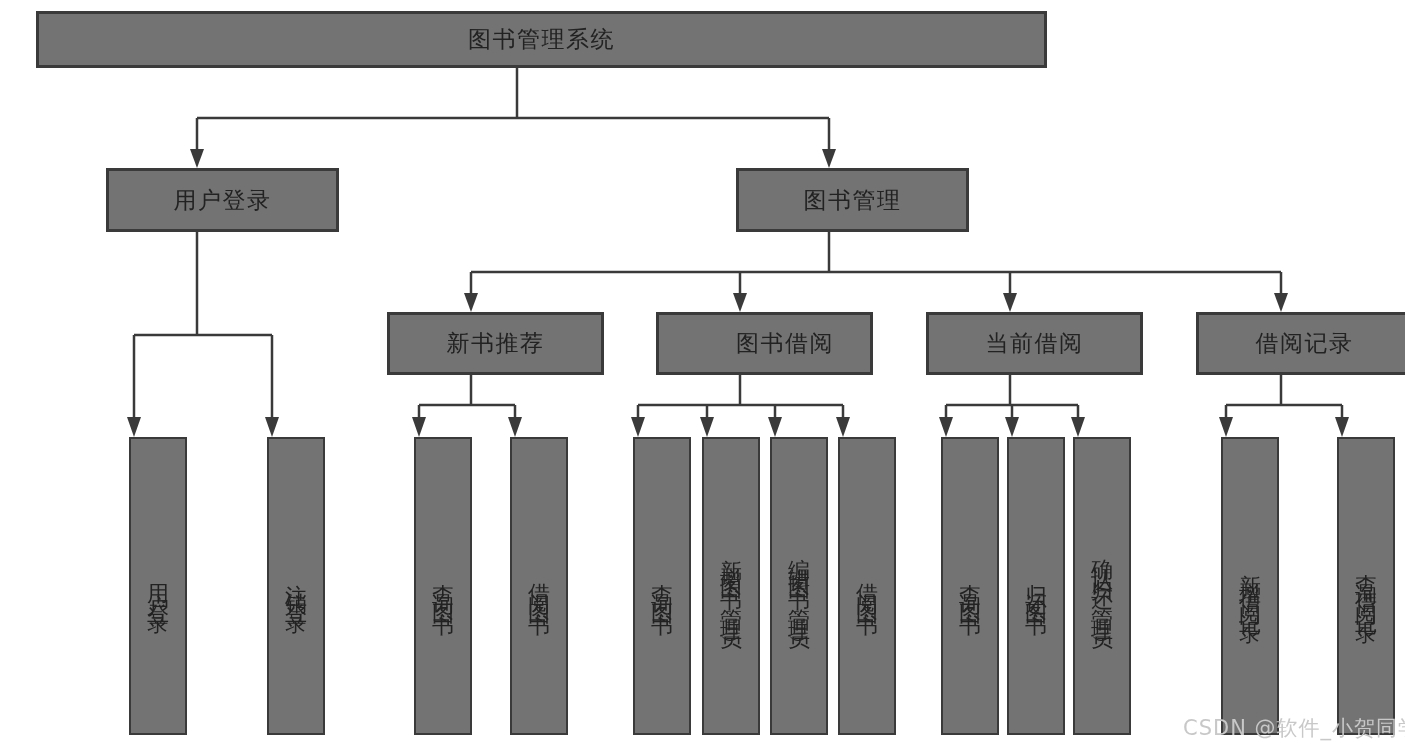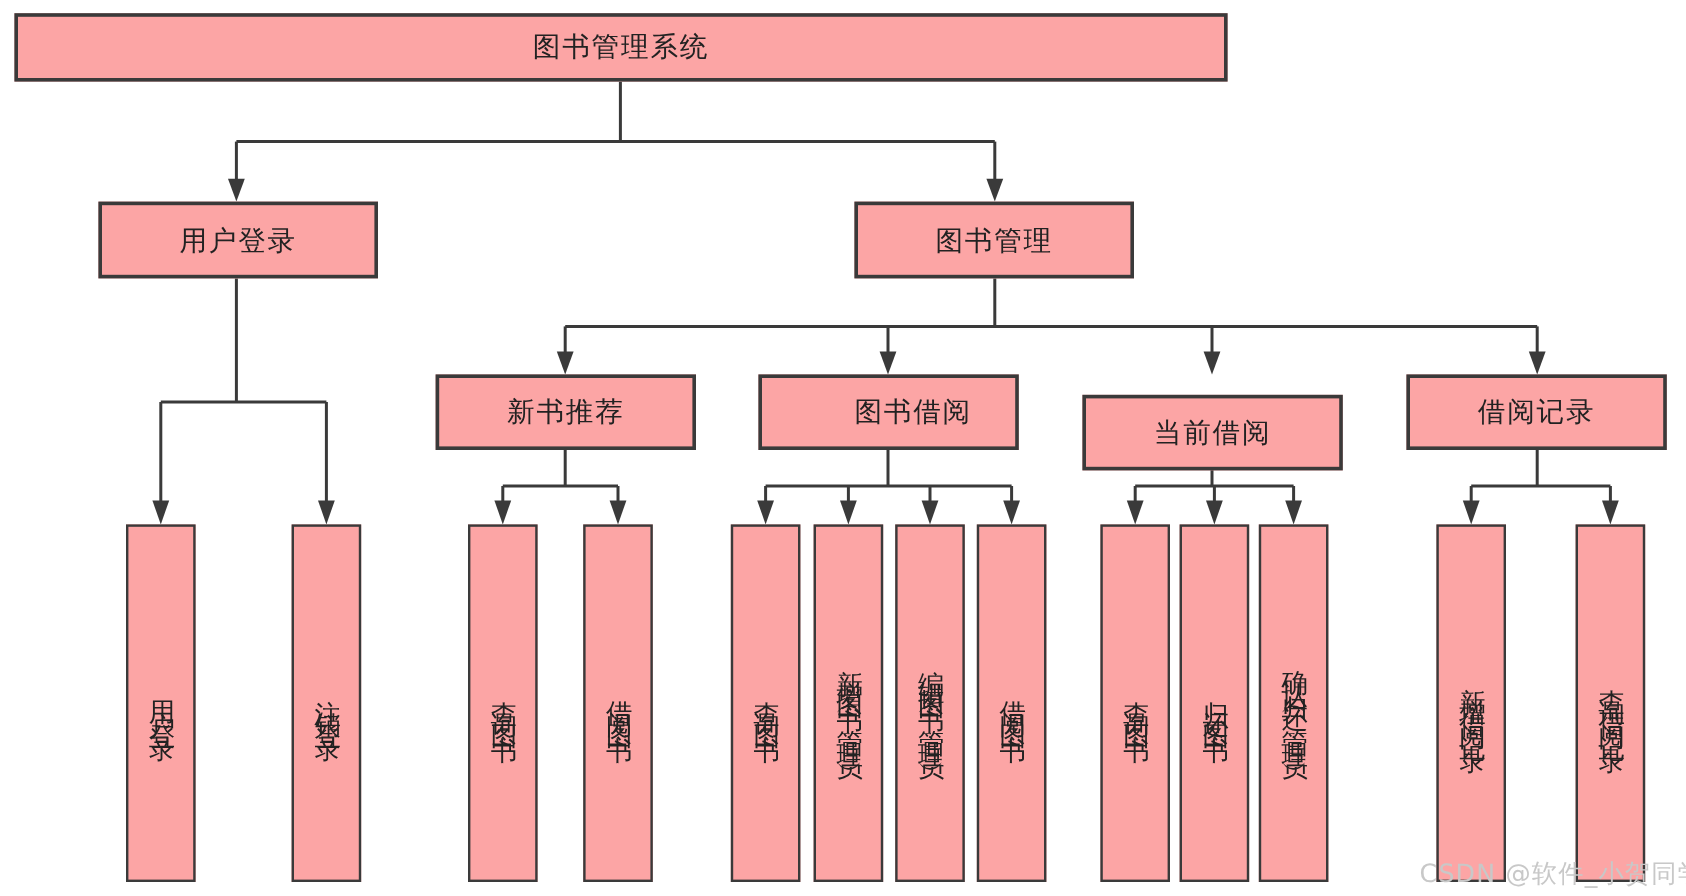--- a/index.html
+++ b/index.html
@@ -15,26 +15,27 @@
   }
   svg.wires {
     position: absolute; left: 0; top: 0; z-index: 0;
     color: var(--color-line, #3a3a3a);
   }
   svg.wires path { stroke: currentColor; stroke-width: 2.5; fill: none; }
   svg.wires polygon { fill: currentColor; stroke: none; }
   .box {
     position: absolute; z-index: 1;
     box-sizing: border-box;
-    background: #fca5a5;
+    background: #737373;
     border: 3px solid var(--color-line, #3a3a3a);
     display: flex; align-items: center; justify-content: center;
     color: var(--color-text, #222222);
     font-size: 23px; letter-spacing: 1.5px;
     white-space: nowrap;
+    margin-left: 24px;
   }
   .leaf { border-width: 2.5px; }
   .leaf .vtext {
     writing-mode: vertical-rl;
     text-orientation: mixed;
     font-size: 22px; line-height: 1;
     letter-spacing: 10px;
   }
   .watermark {
     position: absolute; z-index: 5;
@@ -135,21 +136,21 @@
   <div class="box" style="left:712px; top:168px; width:233px; height:64px;">
     <span>图书管理</span>
   </div>
 
   <div class="box" style="left:363px; top:312px; width:217px; height:63px;">
     <span>新书推荐</span>
   </div>
   <div class="box" style="left:632px; top:312px; width:217px; height:63px;padding-left:41px;">
     <span>图书借阅</span>
   </div>
-  <div class="box" style="left:902px; top:329px; width:217px; height:63px;justify-content:center;">
+  <div class="box" style="left:902px; top:312px; width:217px; height:63px;justify-content:center;">
     <span>当前借阅</span>
   </div>
   <div class="box" style="left:1172px; top:312px; width:217px; height:63px;font-family:Liberation Mono, monospace;">
     <span>借阅记录</span>
   </div>
 
   <div class="box leaf" style="left:105px; top:437px; width:58px; height:298px;">
     <span class="vtext">用户登录</span>
   </div>
   <div class="box leaf" style="left:243px; top:437px; width:58px; height:298px;">

